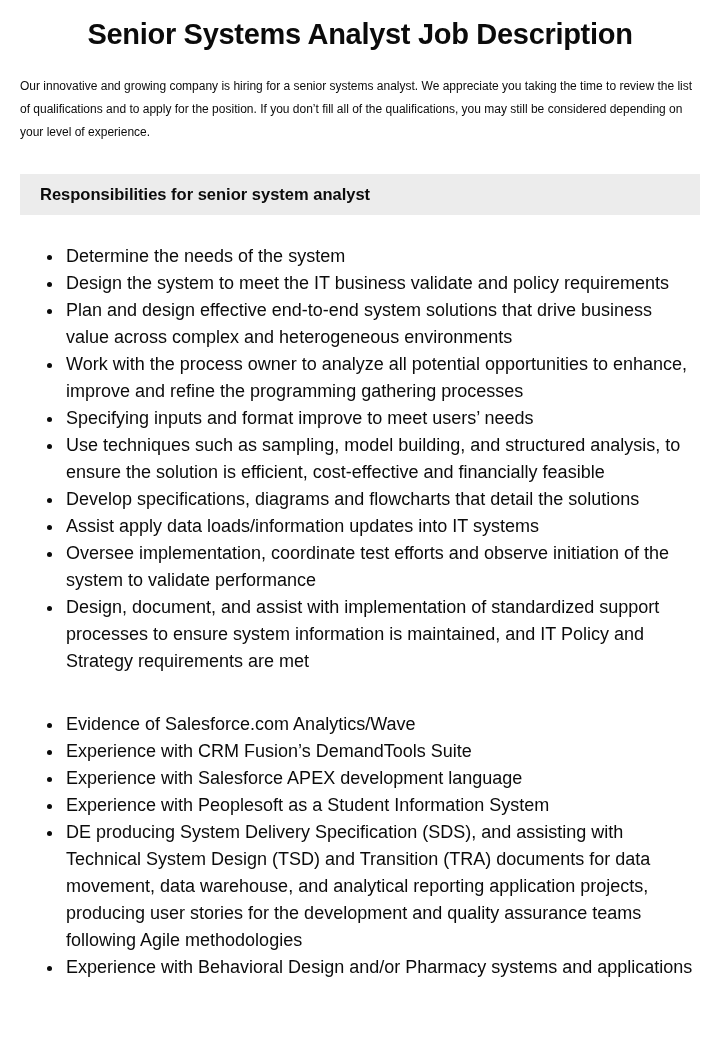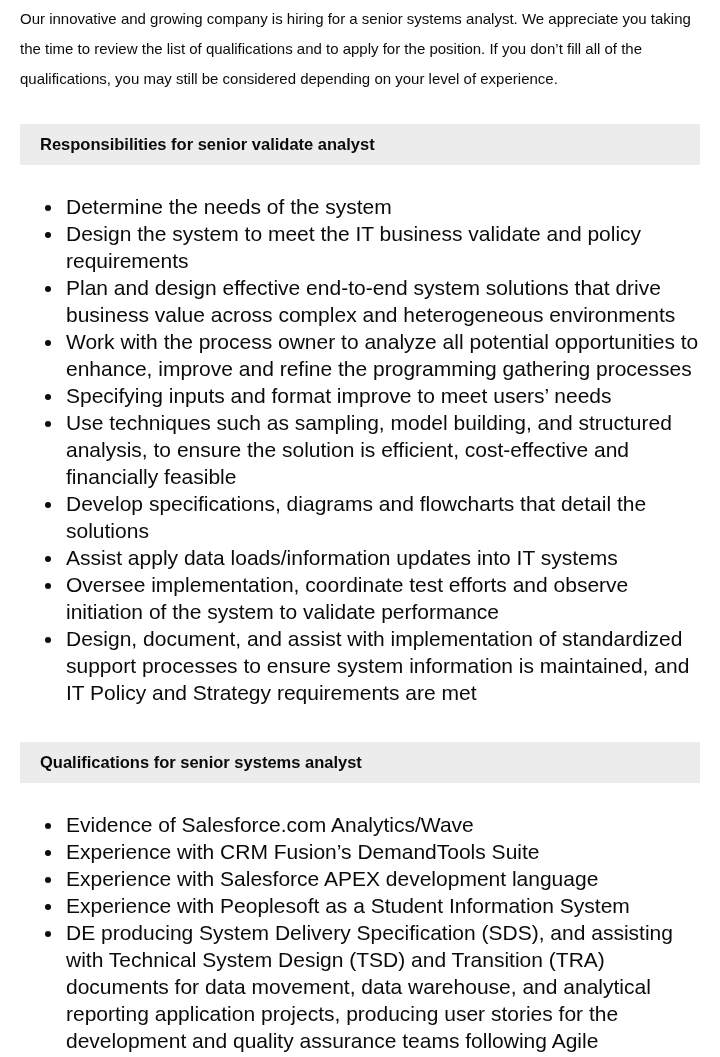--- a/index.html
+++ b/index.html
@@ -17,65 +17,65 @@
     padding: 4px 20px 28px 20px;
   }
   .title {
     text-align: center;
     font-size: 29px;
     font-weight: bold;
     letter-spacing: -0.3px;
     margin: 14px 0 24px 0;
   }
   .intro {
-    font-size: 15px;
-    line-height: 30px;
+    font-size: 12px;
+    line-height: 23px;
     margin: 0 0 30px 0;
   }
   .section-bar {
     background: #ececec;
     font-weight: bold;
     font-size: 16.5px;
     padding: 11px 20px;
     margin: 30px 0 0 0;
   }
   ul.bullets {
     margin: 28px 0 36px 0;
     padding-left: 44px;
-    font-size: 21px;
+    font-size: 18px;
     line-height: 27px;
   }
   ul.bullets li {
     padding-left: 2px;
   }
 </style>
 </head>
 <body>
 
 <div class="page">
 
+  <h1 class="title">Senior Systems Analyst Job Description</h1>
 
   <p class="intro">Our innovative and growing company is hiring for a senior systems analyst. We appreciate you taking the time to review the list of qualifications and to apply for the position. If you don’t fill all of the qualifications, you may still be considered depending on your level of experience.</p>
 
-  <div class="section-bar">Responsibilities for senior validate analyst</div>
+  <div class="section-bar">Responsibilities for senior system analyst</div>
 
   <ul class="bullets">
       <li>Determine the needs of the system</li>
       <li>Design the system to meet the IT business validate and policy requirements</li>
       <li>Plan and design effective end-to-end system solutions that drive business value across complex and heterogeneous environments</li>
       <li>Work with the process owner to analyze all potential opportunities to enhance, improve and refine the programming gathering processes</li>
       <li>Specifying inputs and format improve to meet users’ needs</li>
       <li>Use techniques such as sampling, model building, and structured analysis, to ensure the solution is efficient, cost-effective and financially feasible</li>
       <li>Develop specifications, diagrams and flowcharts that detail the solutions</li>
       <li>Assist apply data loads/information updates into IT systems</li>
       <li>Oversee implementation, coordinate test efforts and observe initiation of the system to validate performance</li>
       <li>Design, document, and assist with implementation of standardized support processes to ensure system information is maintained, and IT Policy and Strategy requirements are met</li>
     </ul>
 
-  <div class="section-bar">Qualifications for senior systems analyst</div>
 
   <ul class="bullets">
       <li>Evidence of Salesforce.com Analytics/Wave</li>
       <li>Experience with CRM Fusion’s DemandTools Suite</li>
       <li>Experience with Salesforce APEX development language</li>
       <li>Experience with Peoplesoft as a Student Information System</li>
       <li>DE producing System Delivery Specification (SDS), and assisting with Technical System Design (TSD) and Transition (TRA) documents for data movement, data warehouse, and analytical reporting application projects, producing user stories for the development and quality assurance teams following Agile methodologies</li>
       <li>Experience with Behavioral Design and/or Pharmacy systems and applications</li>
     </ul>
 

